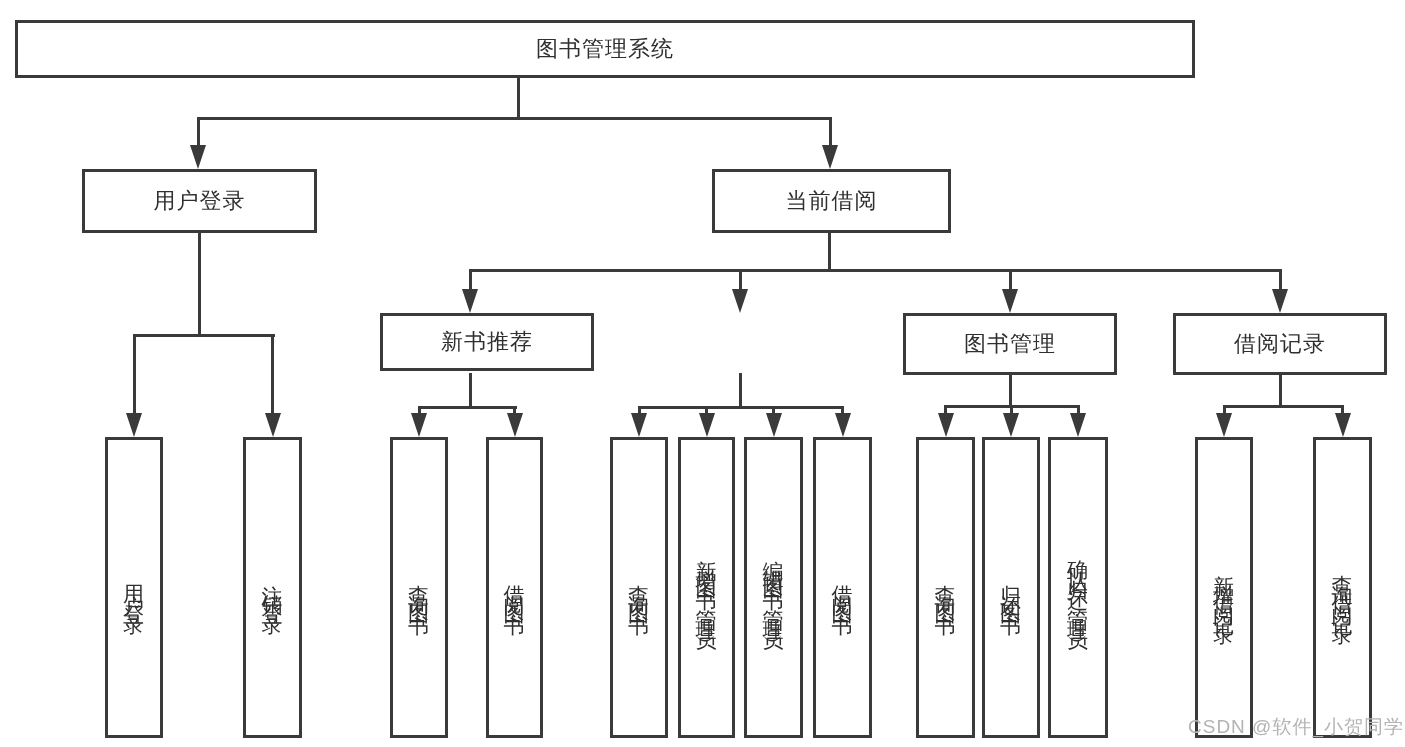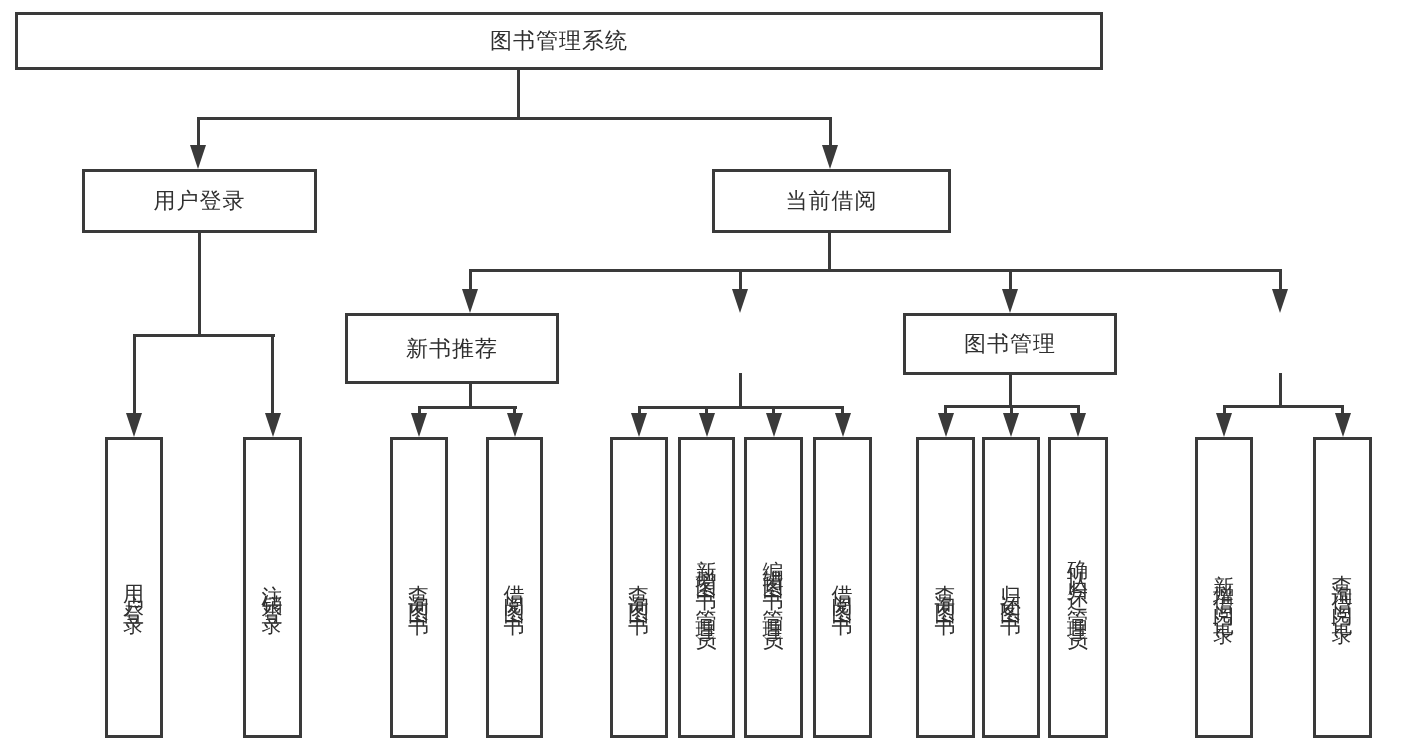--- a/index.html
+++ b/index.html
@@ -88,44 +88,46 @@
   <div class="vline" style="left:1076.5px;top:406px;height:7px"></div>
   <div class="ahead" style="left:1070px;top:413px"></div>
 
   <div class="vline" style="left:1278.5px;top:373px;height:33px"></div>
   <div class="hline" style="left:1222.5px;top:404.5px;width:121px"></div>
   <div class="vline" style="left:1222.5px;top:406px;height:7px"></div>
   <div class="ahead" style="left:1216px;top:413px"></div>
   <div class="vline" style="left:1341px;top:406px;height:7px"></div>
   <div class="ahead" style="left:1334.5px;top:413px"></div>
 
-  <div class="box hdr" style="left:15px;top:12px;width:1088px;height:58px">图书管理系统</div>
+  <div class="box hdr" style="left:15px;top:20px;width:1180px;height:58px">图书管理系统</div>
 
   <div class="box hdr" style="left:82px;top:169px;width:235px;height:64px">用户登录</div>
 
   <div class="box hdr" style="left:712px;top:169px;width:239px;height:64px">当前借阅</div>
 
-  <div class="box hdr" style="left:345px;top:313px;width:214px;height:71px">新书推荐</div>
+  <div class="box hdr" style="left:380px;top:313px;width:214px;height:58px">新书推荐</div>
 
 
   <div class="box hdr" style="left:903px;top:313px;width:214px;height:62px">图书管理</div>
 
+  <div class="box hdr" style="left:1173px;top:313px;width:214px;height:62px">借阅记录</div>
 
   <div class="box leaf" style="left:105px;top:437px;width:58px;height:301px">用户登录</div>
   <div class="box leaf" style="left:243px;top:437px;width:59px;height:301px">注销登录</div>
 
   <div class="box leaf" style="left:390px;top:437px;width:58px;height:301px">查询图书</div>
   <div class="box leaf" style="left:486px;top:437px;width:57px;height:301px">借阅图书</div>
 
   <div class="box leaf" style="left:610px;top:437px;width:58px;height:301px">查询图书</div>
   <div class="box leaf" style="left:678px;top:437px;width:57px;height:301px">新增图书（管理员）</div>
   <div class="box leaf" style="left:744px;top:437px;width:59px;height:301px">编辑图书（管理员）</div>
   <div class="box leaf" style="left:813px;top:437px;width:59px;height:301px">借阅图书</div>
 
   <div class="box leaf" style="left:916px;top:437px;width:59px;height:301px">查询图书</div>
   <div class="box leaf" style="left:982px;top:437px;width:58px;height:301px">归还图书</div>
   <div class="box leaf" style="left:1048px;top:437px;width:60px;height:301px">确认归还（管理员）</div>
 
   <div class="box leaf" style="left:1195px;top:437px;width:58px;height:301px">新增借阅记录</div>
   <div class="box leaf" style="left:1313px;top:437px;width:59px;height:301px">查询借阅记录</div>
 
+  <div class="watermark" style="left:1188px;top:714px">CSDN @软件_小贺同学</div>
 
 </div>
 
 </body></html>

